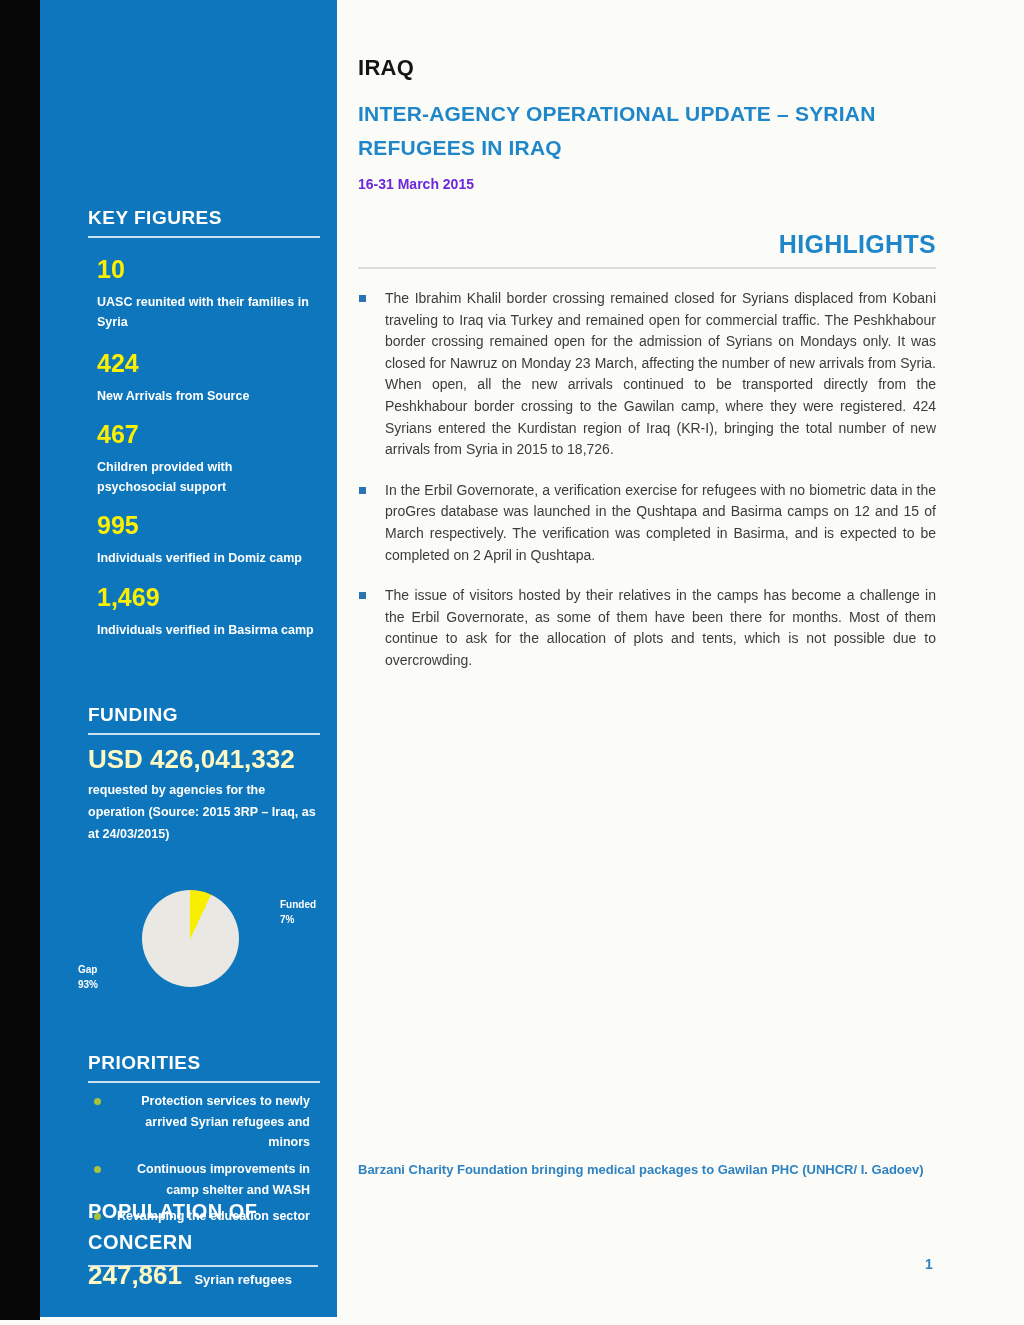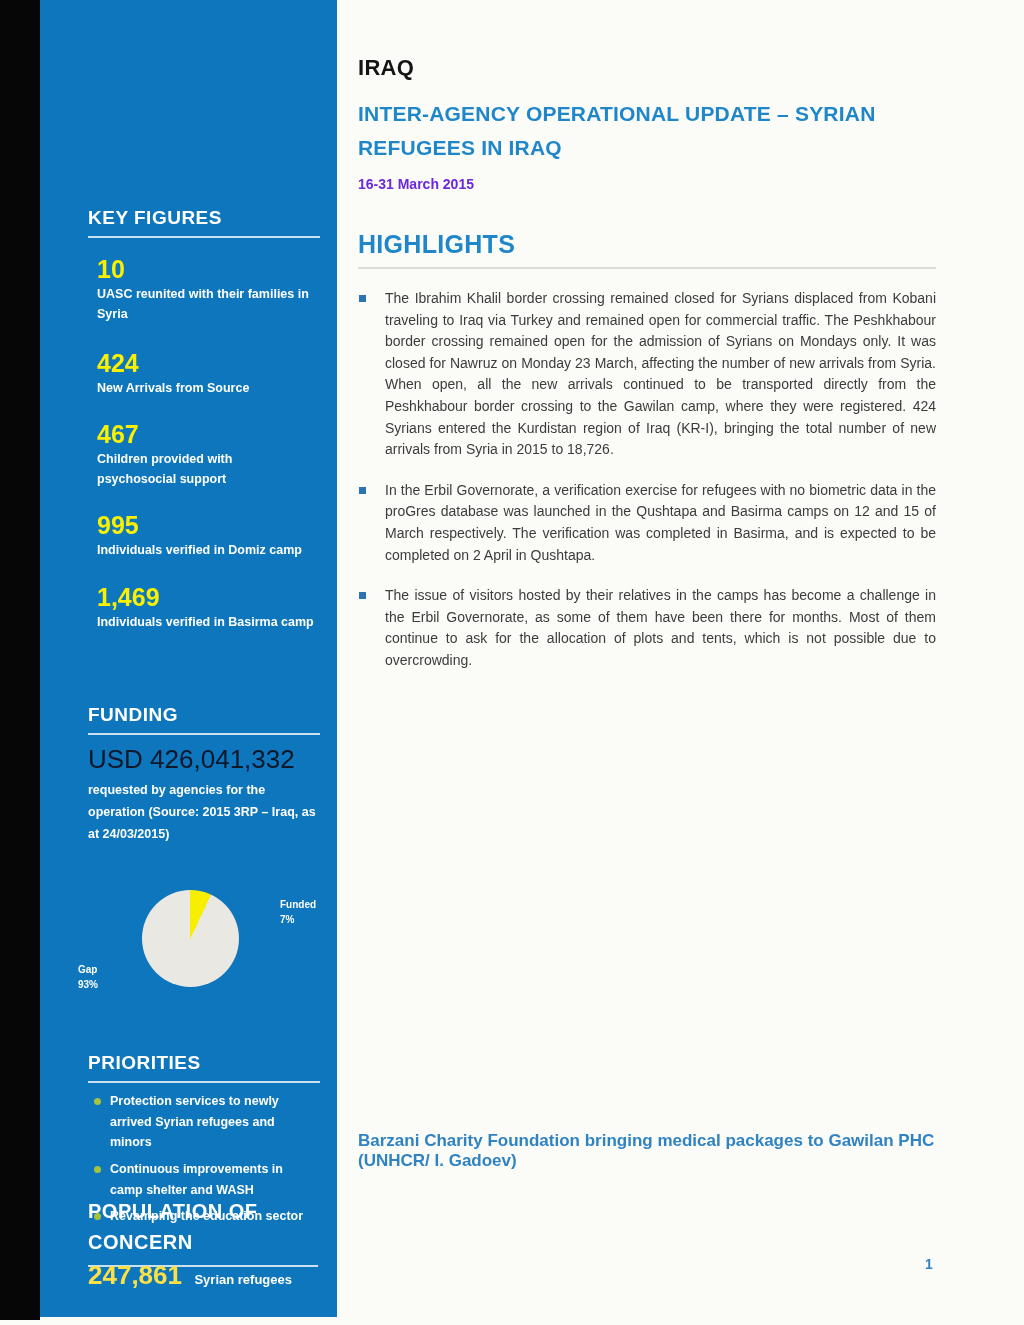--- a/index.html
+++ b/index.html
@@ -16,51 +16,51 @@
 
   
   .sidebar { position:absolute; left:40px; top:0; width:297px; height:1317px; background:#0d76bc; }
   .sb-sec { position:absolute; left:48px; width:232px; }
   .sb-heading {
     color:#ffffff; font-size:19px; font-weight:700; letter-spacing:.5px;
     padding-bottom:7px; border-bottom:2px solid rgba(255,255,255,.78);
   }
   .fig { position:absolute; left:57px; width:218px; }
   .fig-value { color:#fbf000; font-size:25px; font-weight:800; line-height:1.1; }
-  .fig-label { margin-top:0; color:#ffffff; font-size:12.5px; font-weight:700; line-height:1.6; }
+  .fig-label { margin-top:8px; color:#ffffff; font-size:12.5px; font-weight:700; line-height:1.6; }
 
-  .funding-amount { position:absolute; left:48px; top:744px; color:#0f172a; font-size:26px; font-weight:400; }
+  .funding-amount { position:absolute; left:48px; top:744px; color:#fef9c3; font-size:26px; font-weight:700; }
   .funding-desc { position:absolute; left:48px; top:780px; width:228px; color:#ffffff; font-size:12.5px; font-weight:700; line-height:1.75; }
 
   
   .pie-wrap { position:absolute; left:0px; top:884px; width:297px; height:140px; }
   .pie { position:absolute; left:102px; top:6px; width:97px; height:97px; border-radius:50%; }
   .pie-label { position:absolute; color:#ffffff; font-size:10px; font-weight:700; line-height:1.5; }
   .pie-label.funded { left:240px; top:13px; text-align:left; }
   .pie-label.gap { left:38px; top:78px; }
 
-  .pri-list { list-style:none; margin-top:8px; }
+  .pri-list { list-style:none; margin-top:8px;text-align:right; }
   .pri-item { position:relative; padding-left:22px; margin-top:6px; color:#ffffff; font-size:12.5px; font-weight:700; line-height:1.65; width:222px; }
   .pri-dot { position:absolute; left:6px; top:7px; width:7px; height:7px; border-radius:50%; background:#a6c33a; }
 
   .pop-row { position:absolute; left:48px; top:1260px; white-space:nowrap; }
-  .pop-value { color:#fde047; font-size:26px; font-weight:800; }
+  .pop-value { color:#fef9c3; font-size:26px; font-weight:800; }
   .pop-label { color:#ffffff; font-size:13px; font-weight:700; margin-left:8px; }
   .pop-heading-wrap { width:230px; }
 
   
   .country { position:absolute; left:358px; top:55px; color:#141414; font-size:22px; font-weight:800; letter-spacing:.3px; }
   .doc-title { position:absolute; left:358px; top:97px; width:580px; color:#1f87c9; font-size:21px; font-weight:800; line-height:1.62; letter-spacing:.2px; }
   .date-range { position:absolute; left:358px; top:176px; color:#6d28d9; font-size:14px; font-weight:700; }
-  .hl-heading { position:absolute; left:358px; top:230px; width:578px; color:#1f87c9; font-size:25px; font-weight:800; letter-spacing:.3px; padding-bottom:8px; border-bottom:2px solid #dcdcda; }
+  .hl-heading { position:absolute; left:358px; top:230px; width:578px; color:#1f87c9; font-size:25px; font-weight:800; letter-spacing:.3px; padding-bottom:8px; border-bottom:2px solid #dcdcda;text-align:right; }
   .hl-list { position:absolute; left:358px; top:288px; width:578px; list-style:none; }
   .hl-item { position:relative; padding-left:27px; margin-bottom:19px; color:#3c3c3c; font-size:14px; line-height:21.6px; text-align:justify; }
   .hl-sq { position:absolute; left:1px; top:7px; width:7px; height:7px; background:#2b74b4; }
 
-  .photo-caption { position:absolute; left:358px; top:1131px; width:590px; color:#2f83c2; font-size:17px; font-weight:700; }
+  .photo-caption { position:absolute; left:358px; top:1162px; width:590px; color:#2f83c2; font-size:13px; font-weight:700; }
   .page-number { position:absolute; left:925px; top:1256px; color:#2f83c2; font-size:14px; font-weight:700; }
 </style>
 </head>
 <body>
 
 <div class="black-strip"></div>
 
 <aside class="sidebar">
 
   <section class="sb-sec" style="top:207px;">

